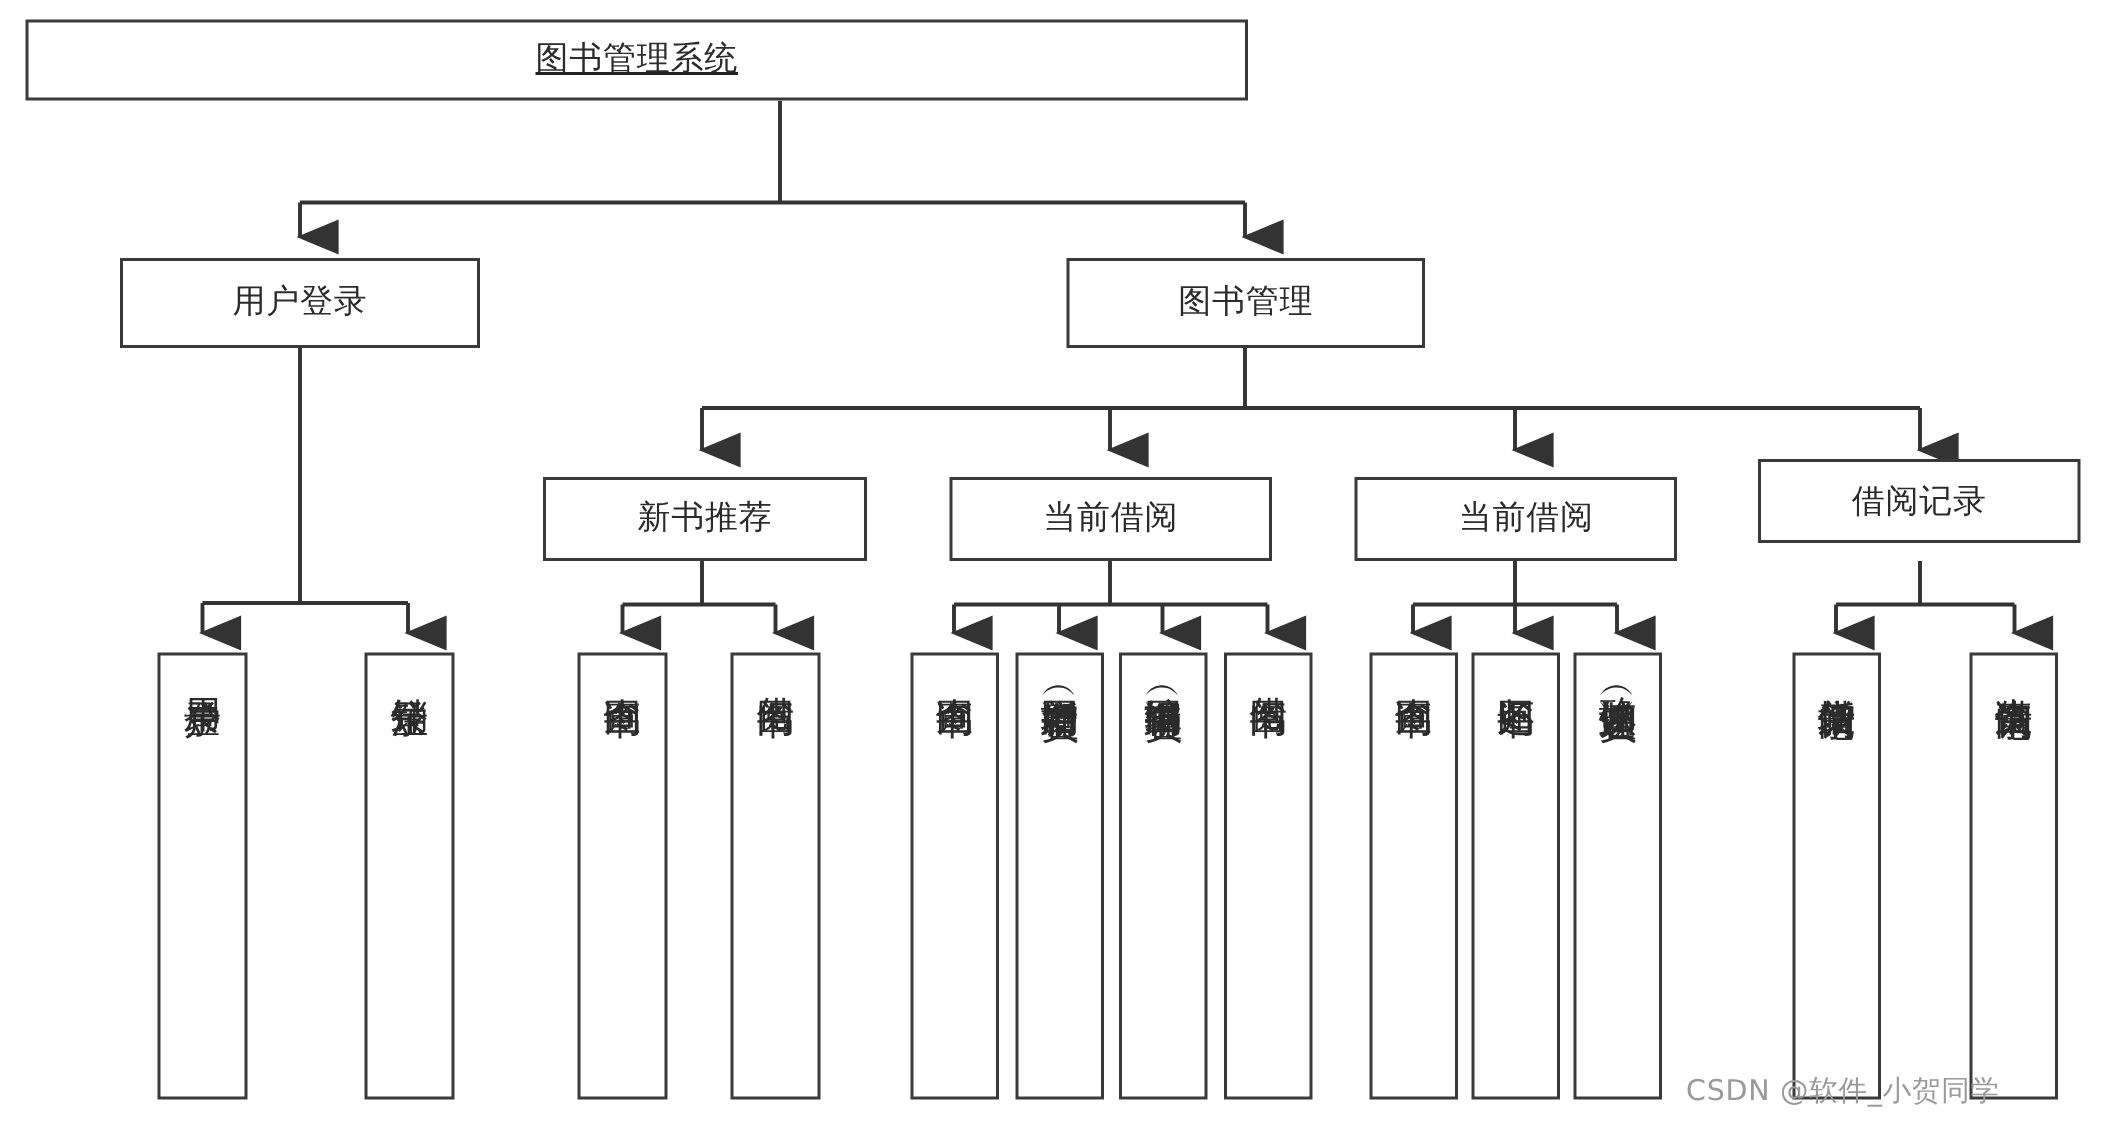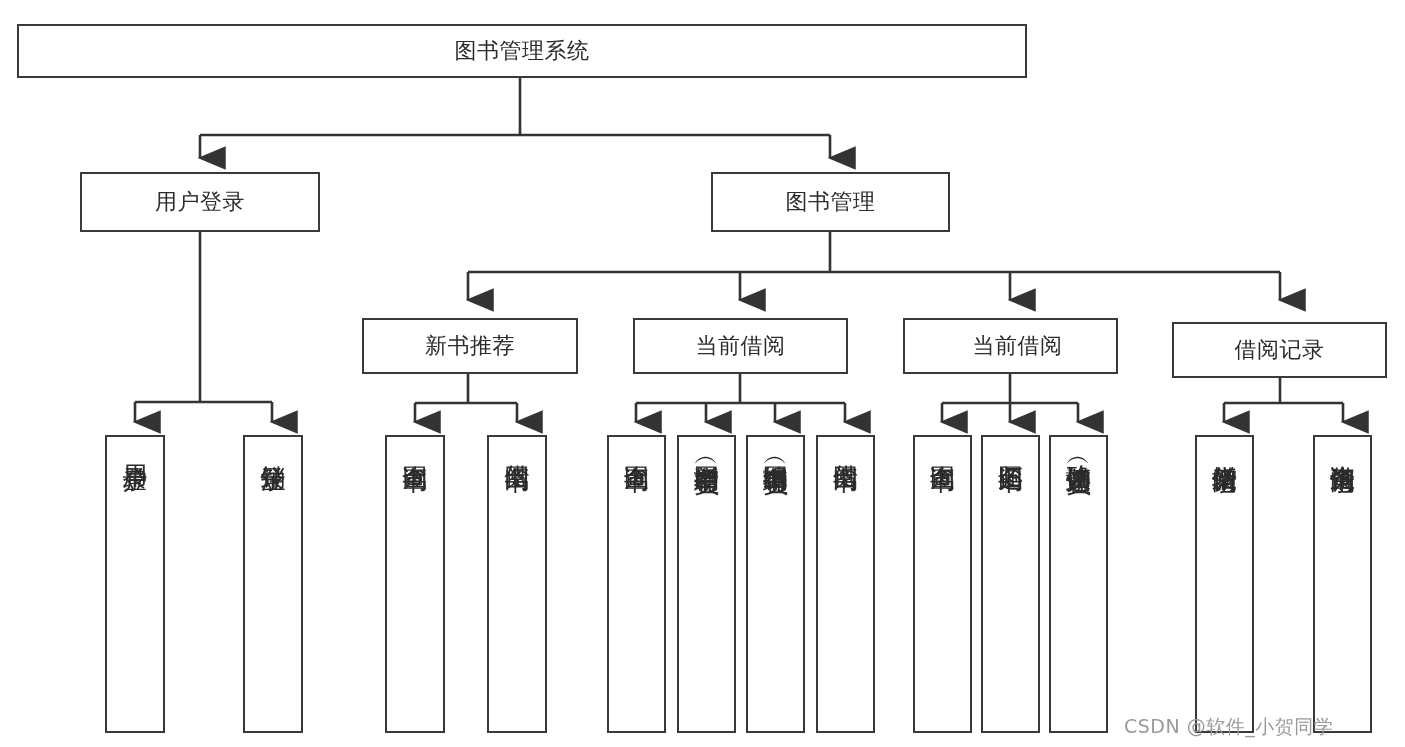--- a/index.html
+++ b/index.html
@@ -115,41 +115,41 @@
       <path d="M 1010 403 L 1010 422" marker-end="url(#arrow)"></path>
       <path d="M 1078 403 L 1078 422" marker-end="url(#arrow)"></path>
 
       <path d="M 1280 374 L 1280 403"></path>
       <path d="M 1224 403 L 1343 403"></path>
       <path d="M 1224 403 L 1224 422" marker-end="url(#arrow)"></path>
       <path d="M 1343 403 L 1343 422" marker-end="url(#arrow)"></path>
     </g>
   </svg>
 
-  <div class="node" style="left:17px; top:24px; width:1010px; height:54px;">
+  <div class="node" style="left:17px; top:13px; width:815px; height:54px;text-decoration:underline;">
     <span class="node-label">图书管理系统</span>
   </div>
 
   <div class="node" style="left:80px; top:172px; width:240px; height:60px;">
     <span class="node-label">用户登录</span>
   </div>
   <div class="node" style="left:362px; top:318px; width:216px; height:56px;">
     <span class="node-label">新书推荐</span>
   </div>
 
   <div class="node" style="left:711px; top:172px; width:239px; height:60px;">
     <span class="node-label">图书管理</span>
   </div>
   <div class="node" style="left:633px; top:318px; width:215px; height:56px;">
     <span class="node-label">当前借阅</span>
   </div>
   <div class="node" style="left:903px; top:318px; width:215px; height:56px;padding-left:14px;">
     <span class="node-label">当前借阅</span>
   </div>
-  <div class="node" style="left:1172px; top:322px; width:215px; height:56px;font-family:Liberation Serif, serif;">
+  <div class="node" style="left:1172px; top:306px; width:215px; height:56px;font-family:Liberation Serif, serif;">
     <span class="node-label">借阅记录</span>
   </div>
 
   <div class="node vertical" style="left:105px; top:435px; width:60px; height:298px;">
     <span class="node-label">用户登录</span>
   </div>
   <div class="node vertical" style="left:243px; top:435px; width:60px; height:298px;">
     <span class="node-label">注销登录</span>
   </div>
 

